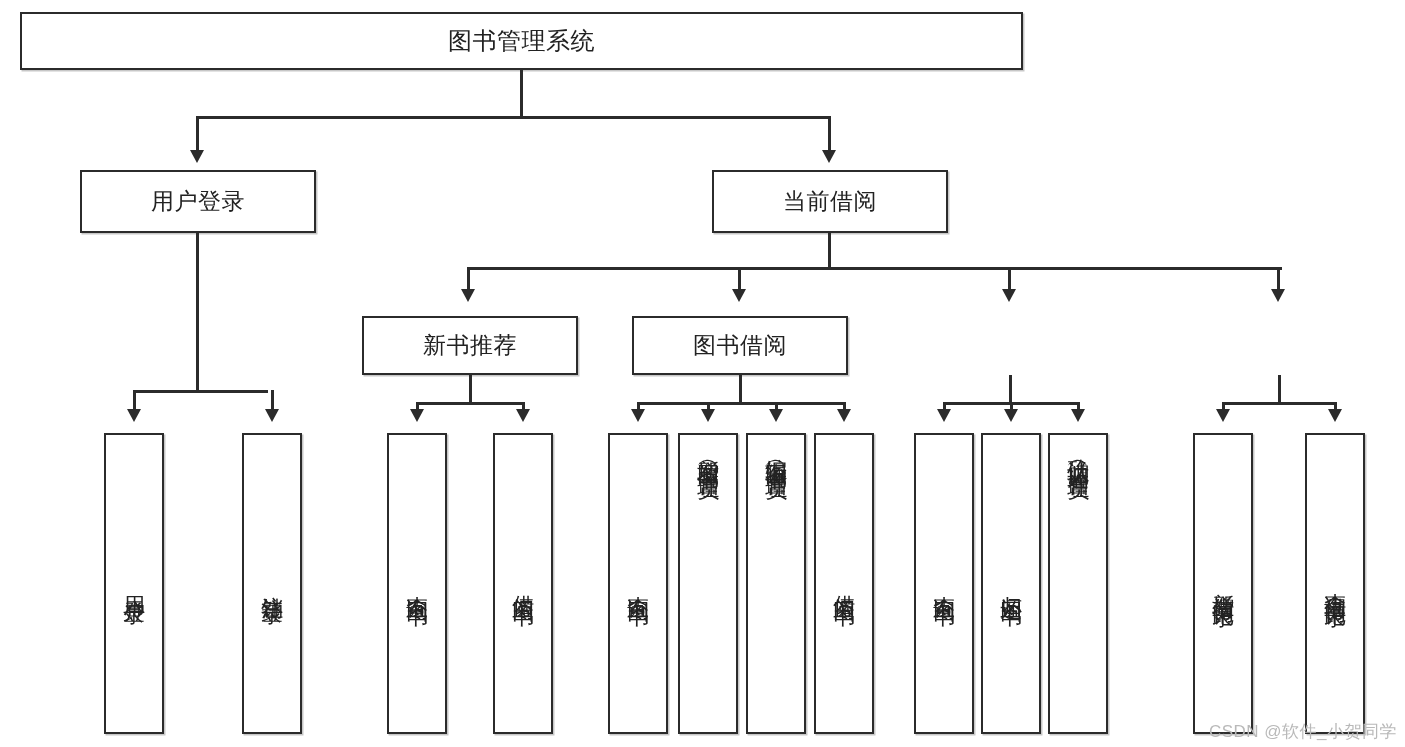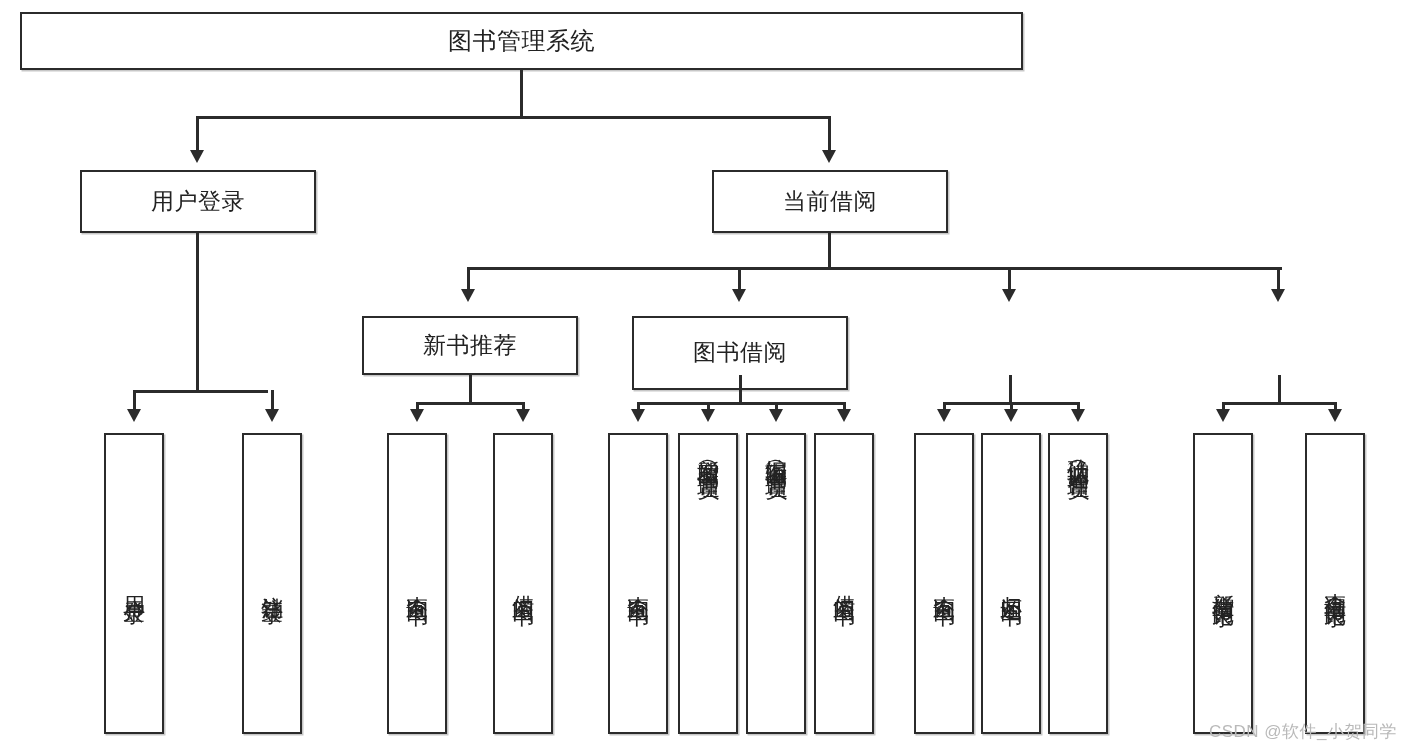--- a/index.html
+++ b/index.html
@@ -112,21 +112,21 @@
   <div class="ln v" style="left:738px;top:267px;height:24px;"></div>
   <div class="arrow" style="left:732px;top:289px;"></div>
   <div class="ln v" style="left:1008px;top:267px;height:24px;"></div>
   <div class="arrow" style="left:1002px;top:289px;"></div>
   <div class="ln v" style="left:1277px;top:267px;height:24px;"></div>
   <div class="arrow" style="left:1271px;top:289px;"></div>
 
   <div class="node" style="left:362px;top:316px;width:216px;height:59px;">
     <span class="lbl">新书推荐</span>
   </div>
-  <div class="node" style="left:632px;top:316px;width:216px;height:74px;">
+  <div class="node" style="left:632px;top:316px;width:216px;height:59px;">
     <span class="lbl">图书借阅</span>
   </div>
 
   <div class="ln v" style="left:469px;top:375px;height:29px;"></div>
   <div class="ln h" style="left:416px;top:402px;width:108px;"></div>
   <div class="ln v" style="left:416px;top:402px;height:9px;"></div>
   <div class="arrow" style="left:410px;top:409px;"></div>
   <div class="ln v" style="left:522px;top:402px;height:9px;"></div>
   <div class="arrow" style="left:516px;top:409px;"></div>
 

